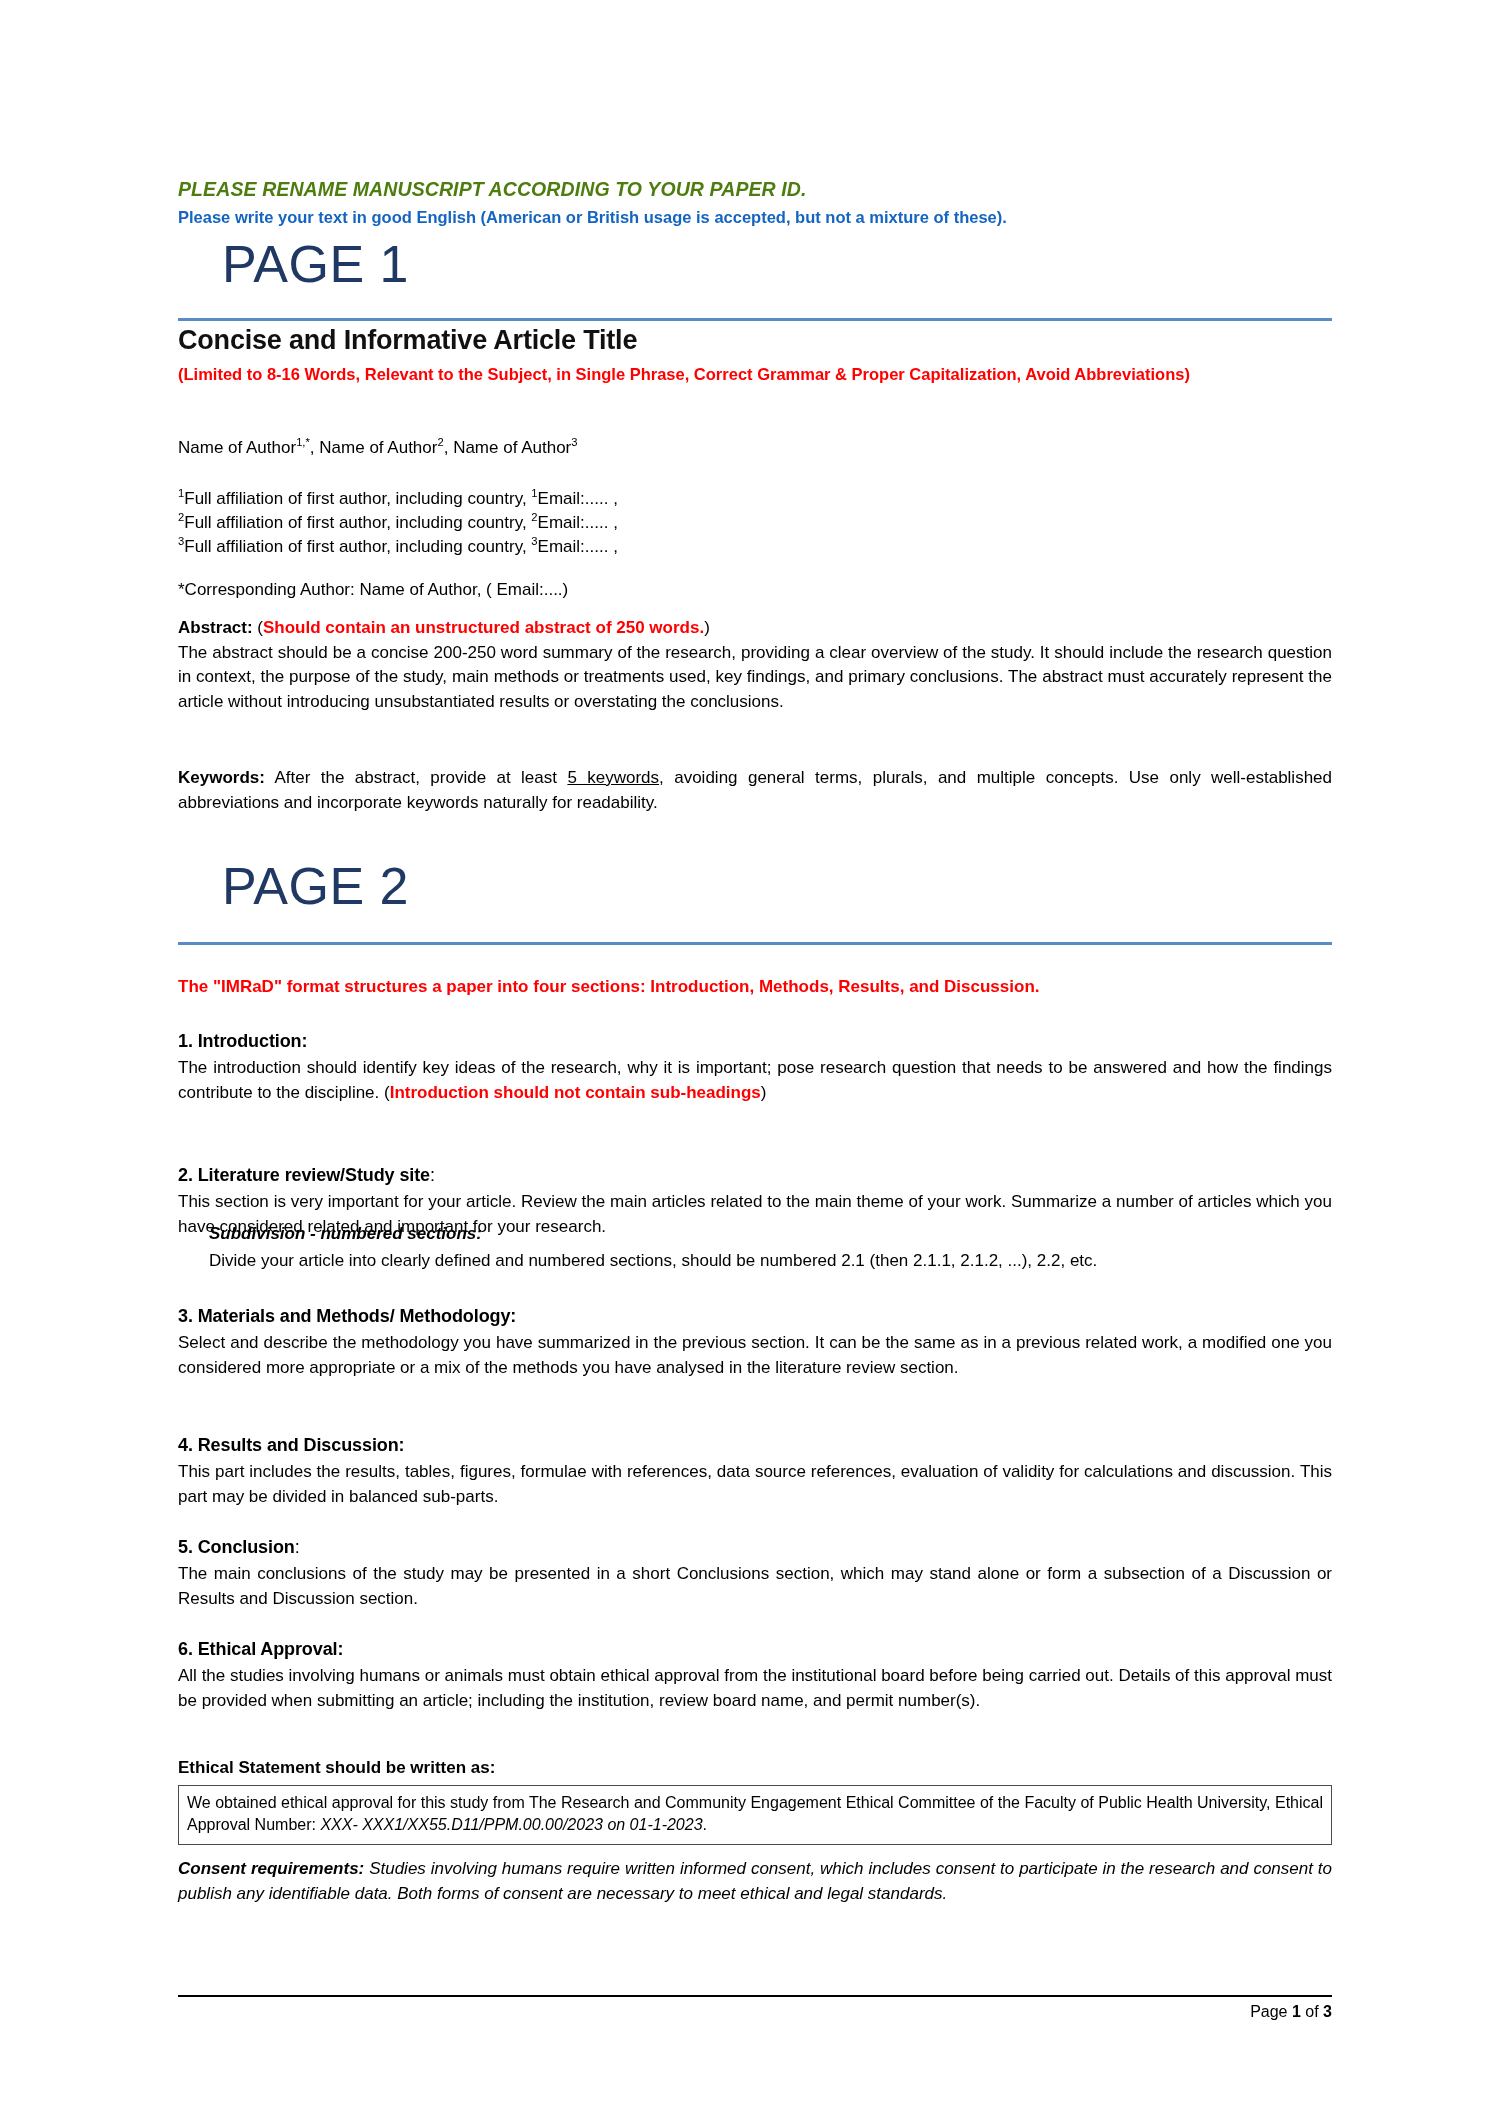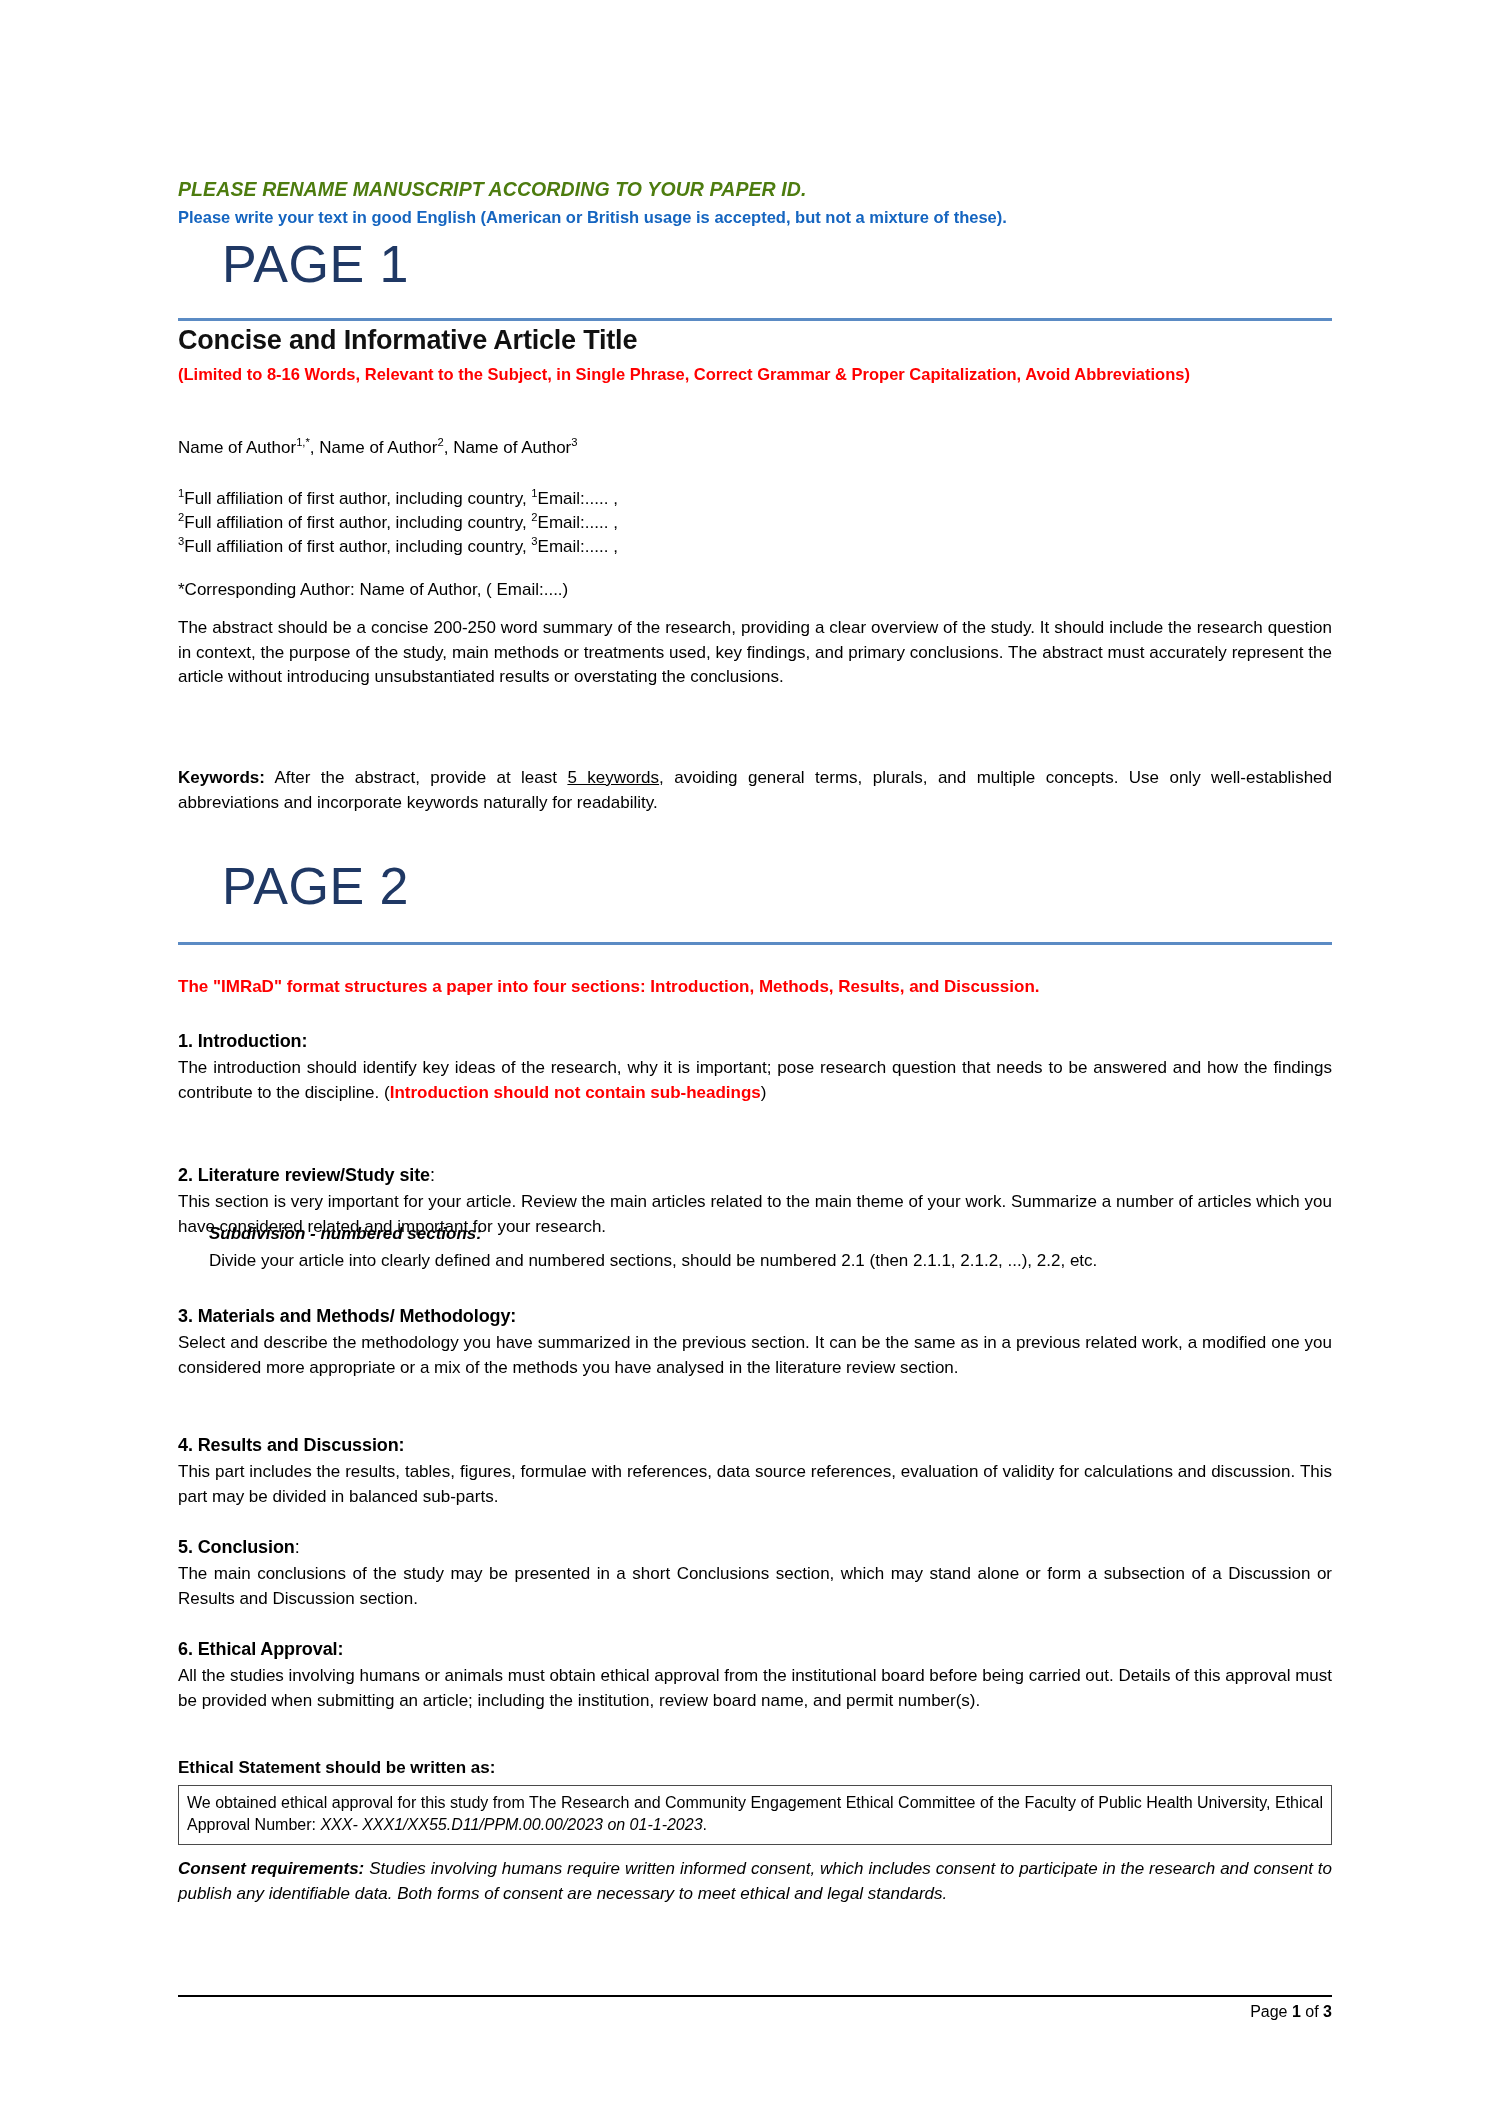--- a/index.html
+++ b/index.html
@@ -235,20 +235,23 @@
 
   <div class="affiliations">
     <div><sup>1</sup><span>Full affiliation of first author, including country, </span><sup>1</sup><span>Email:..... ,</span></div>
     <div><sup>2</sup><span>Full affiliation of first author, including country, </span><sup>2</sup><span>Email:..... ,</span></div>
     <div><sup>3</sup><span>Full affiliation of first author, including country, </span><sup>3</sup><span>Email:..... ,</span></div>
   </div>
 
   <div class="corresponding">*Corresponding Author: Name of Author, ( Email:....)</div>
 
   <div class="block" style="top:616px;">
+    <div class="nojust">
+      <span class="lbl">Abstract:</span><span> (</span><span class="red">Should contain an unstructured abstract of 250 words.</span><span>)</span>
+    </div>
     <div>The abstract should be a concise 200-250 word summary of the research, providing a clear overview of the study. It should include the research question in context, the purpose of the study, main methods or treatments used, key findings, and primary conclusions. The abstract must accurately represent the article without introducing unsubstantiated results or overstating the conclusions.</div>
   </div>
 
   <div class="block" style="top:766px;">
     <span class="lbl">Keywords:</span><span> After the abstract, provide at least </span><span class="u">5 keywords</span><span>, avoiding general terms, plurals, and multiple concepts. Use only well-established abbreviations and incorporate keywords naturally for readability.</span>
   </div>
 
   <div class="page-heading" id="page-heading-2">PAGE 2</div>
   <div class="blue-rule" id="rule-2"></div>
 

